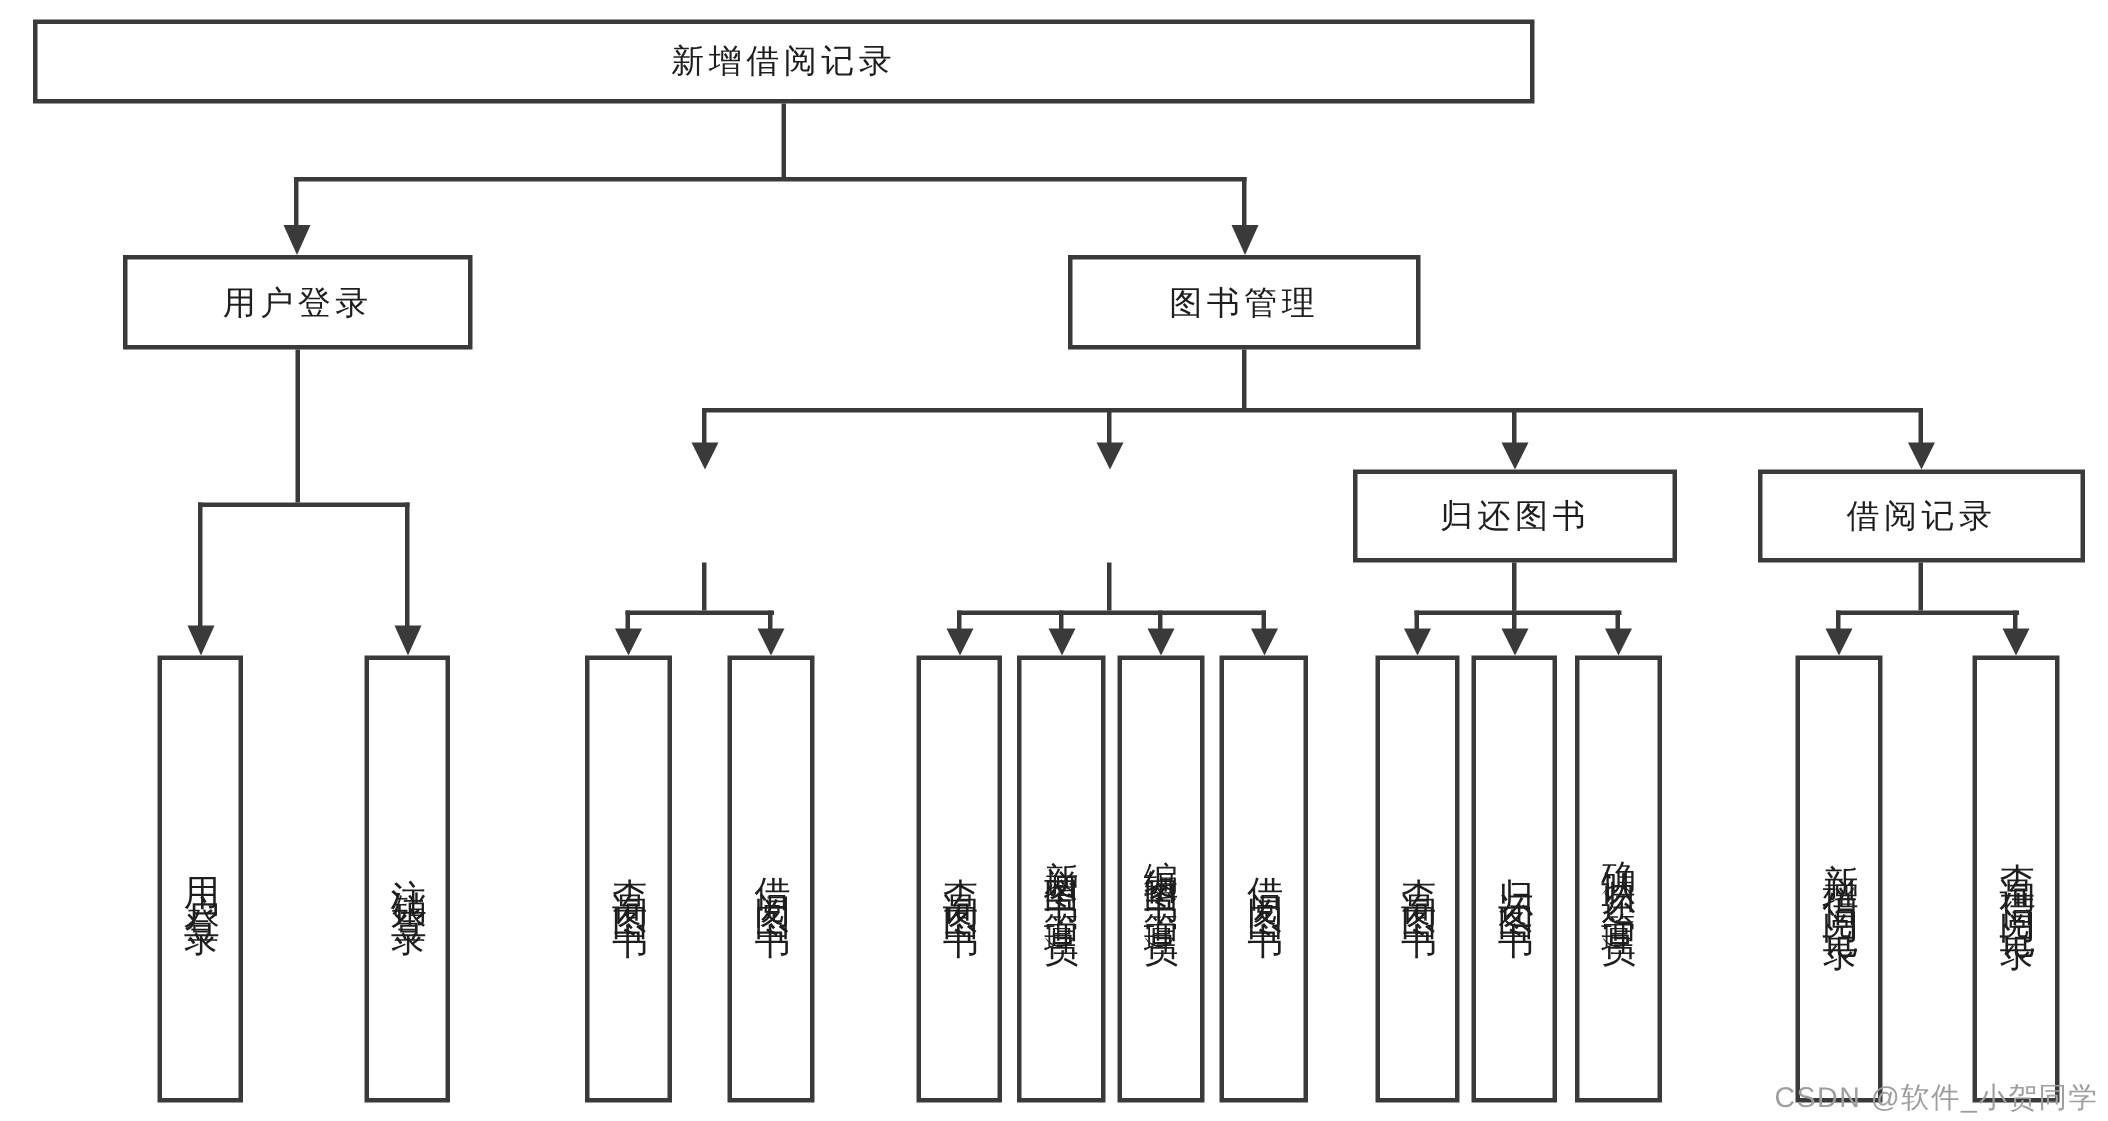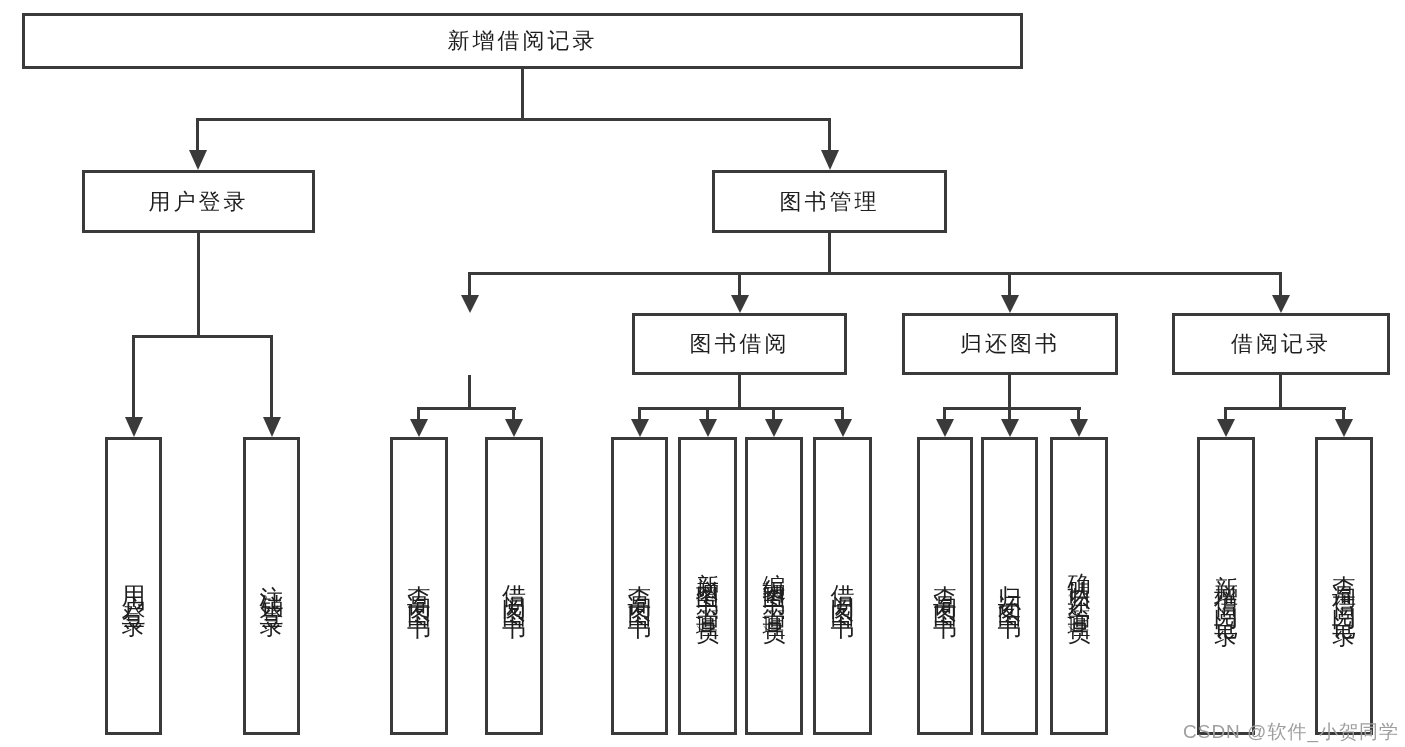--- a/index.html
+++ b/index.html
@@ -92,21 +92,20 @@
   <div class="hline" style="left:468px;top:272px;width:814px;"></div>
   <div class="vline" style="left:468px;top:272px;height:24px;"></div>
   <div class="arrow sm" style="left:461px;top:295px;"></div>
   <div class="vline" style="left:738px;top:272px;height:24px;"></div>
   <div class="arrow sm" style="left:731px;top:295px;"></div>
   <div class="vline" style="left:1008px;top:272px;height:24px;"></div>
   <div class="arrow sm" style="left:1001px;top:295px;"></div>
   <div class="vline" style="left:1279px;top:272px;height:24px;"></div>
   <div class="arrow sm" style="left:1272px;top:295px;"></div>
 
-  <div class="box" style="left:632px;top:313px;width:215px;height:62px;">图书借阅</div>
   <div class="box" style="left:902px;top:313px;width:216px;height:62px;">归还图书</div>
   <div class="box" style="left:1172px;top:313px;width:218px;height:62px;">借阅记录</div>
 
   <div class="vline" style="left:468px;top:375px;height:32px;"></div>
   <div class="hline" style="left:417px;top:407px;width:99px;"></div>
   <div class="vline" style="left:417px;top:407px;height:14px;"></div>
   <div class="arrow sm" style="left:410px;top:419px;"></div>
   <div class="vline" style="left:512px;top:407px;height:14px;"></div>
   <div class="arrow sm" style="left:505px;top:419px;"></div>
 

